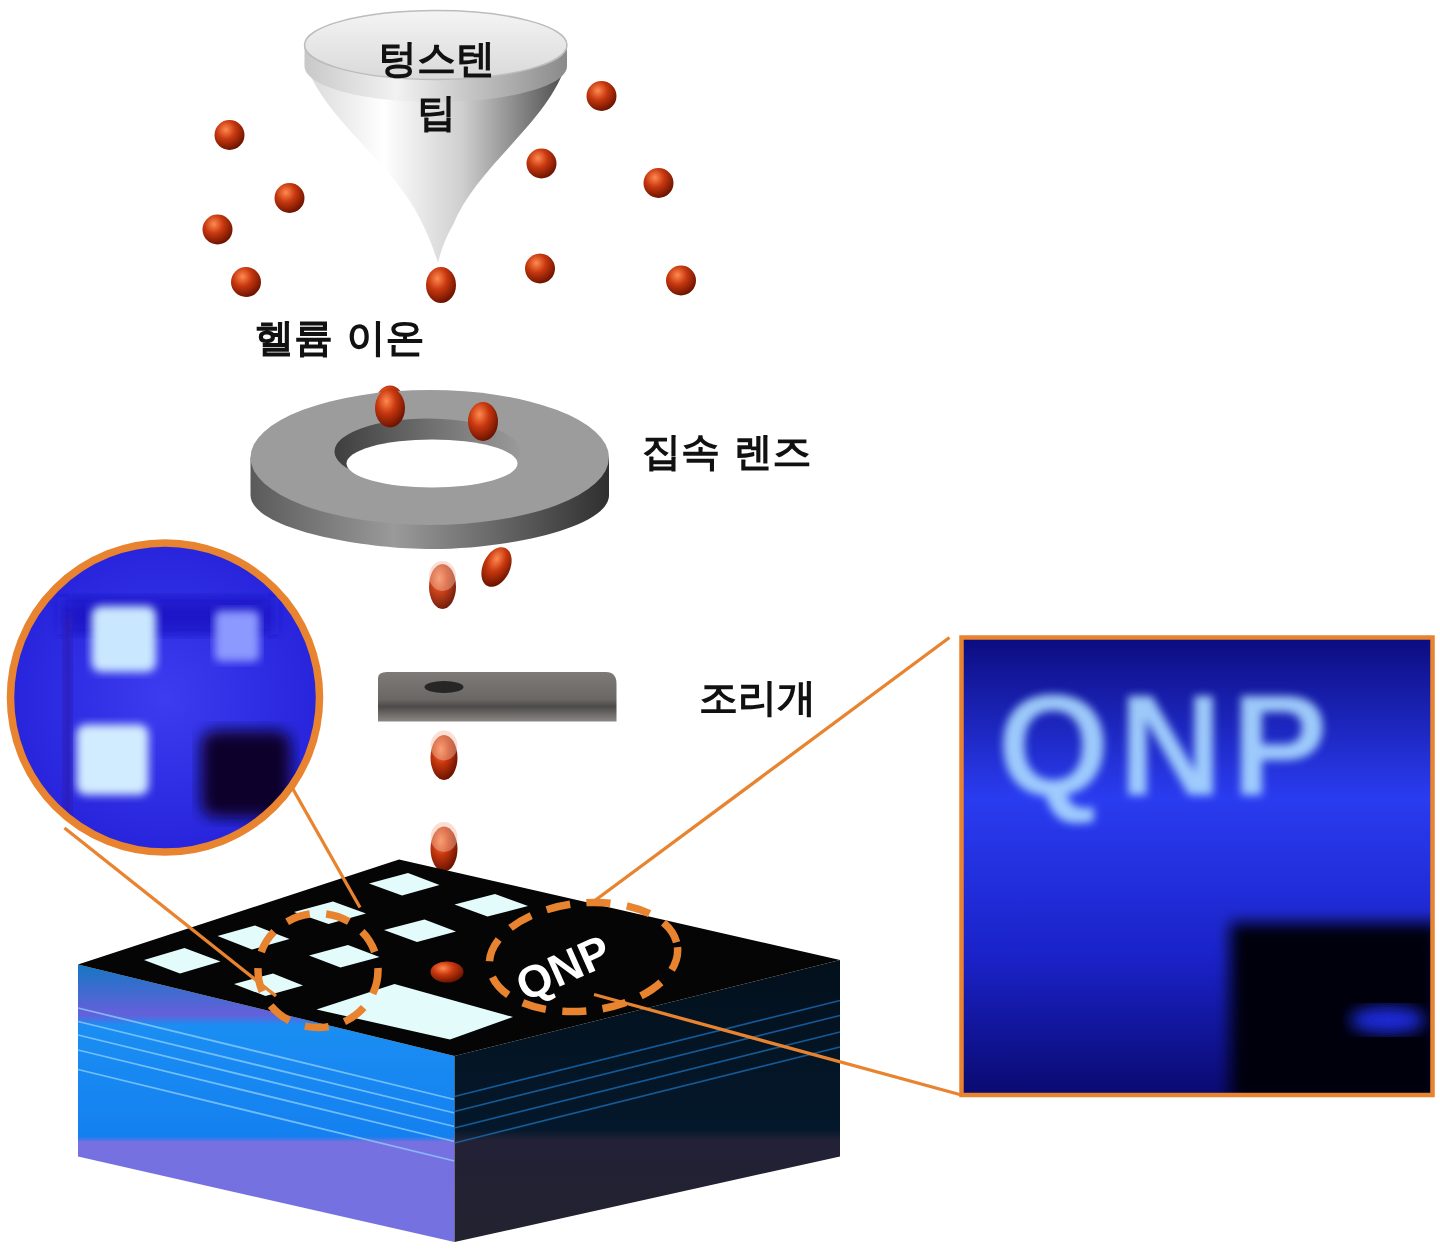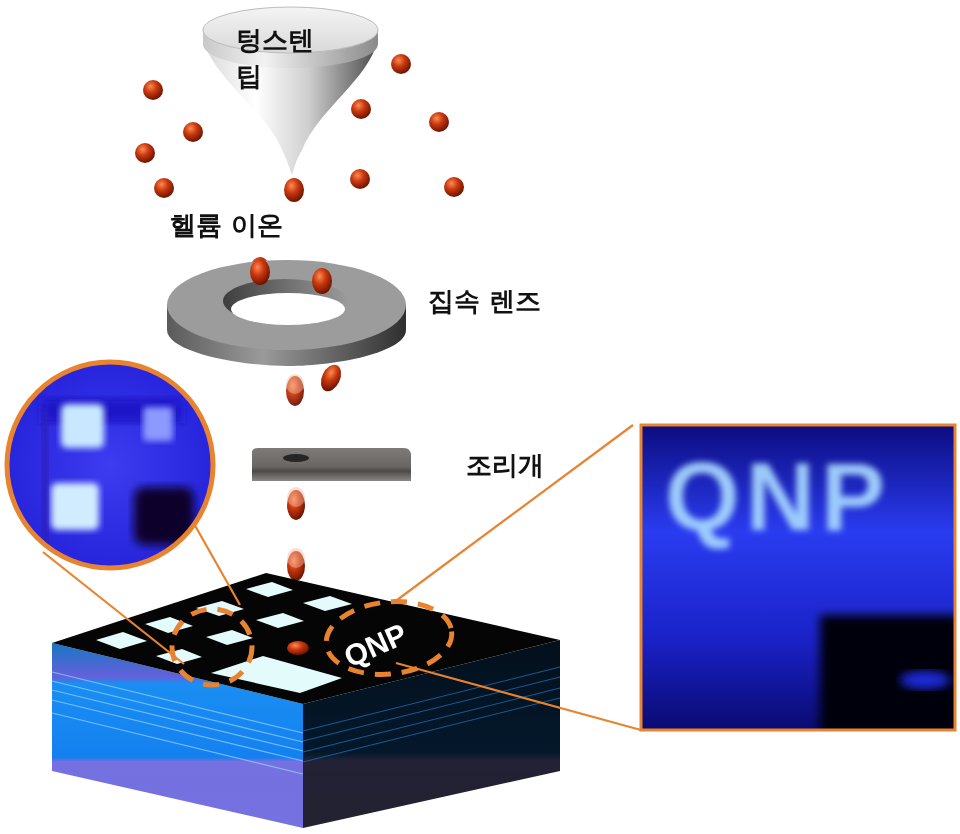--- a/index.html
+++ b/index.html
@@ -2,21 +2,21 @@
 <html><head>
 <meta charset="utf-8">
 <style>
   html, body { margin: 0; padding: 0; background: #ffffff; }
   body { width: 960px; height: 834px; position: relative; overflow: hidden;
          font-family: "DejaVu Sans", sans-serif; }
   #stage { position: absolute; left: 0; top: 0; width: 960px; height: 834px; }
   .label { position: absolute; font-weight: bold; color: #111; font-size: 26px;
            font-family: "DejaVu Sans", sans-serif; white-space: nowrap; }
   .tip-label { position: absolute; font-weight: bold; color: #111; font-size: 26px;
-               line-height: 36px; font-family: "DejaVu Sans", sans-serif; }
+               text-align: center; line-height: 36px; font-family: "DejaVu Sans", sans-serif; }
 </style>
 </head>
 <body>
 
 <div id="stage">
 <svg width="960" height="834" viewBox="0 0 960 834" xmlns="http://www.w3.org/2000/svg">
   <defs>
     <radialGradient id="ionGrad" cx="0.38" cy="0.32" r="0.7">
       <stop offset="0" stop-color="#ff8a50"></stop>
       <stop offset="0.45" stop-color="#c8380f"></stop>

